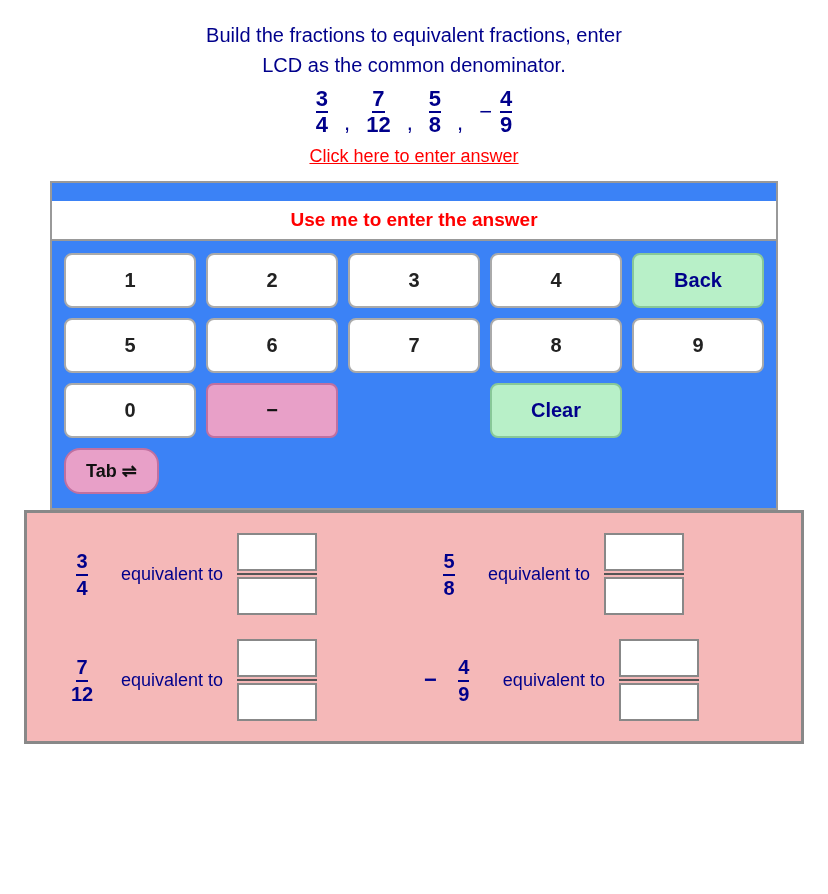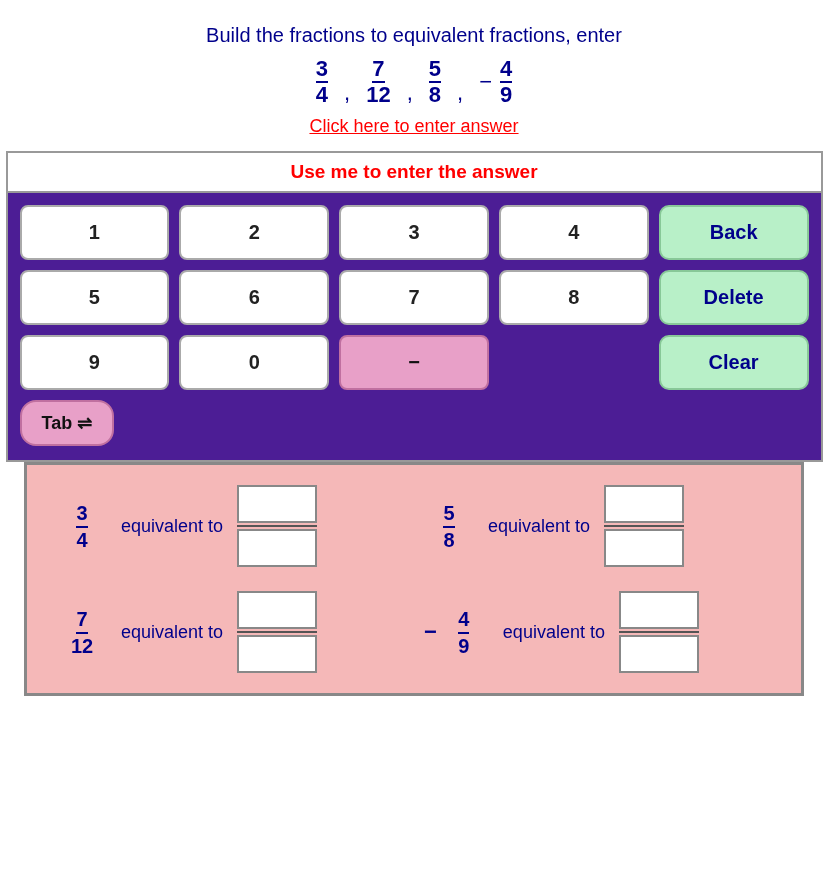--- a/index.html
+++ b/index.html
@@ -61,23 +61,23 @@
       cursor: pointer;
       margin-bottom: 14px;
       text-align: center;
       width: 100%;
       max-width: 780px;
     }
 
     
     .keypad-panel {
       border: 2px solid #999;
-      background: #4c1d95;
-      width: 817px;
-      padding: 0 0 14px 0;
+      background: #3b82f6;
+      width: 728px;
+      padding: 18px 0 14px 0;
       margin-bottom: 0;
     }
 
     .keypad-title {
       background: white;
       border-bottom: 2px solid #999;
       text-align: center;
       color: red;
       font-weight: bold;
       font-size: 19px;
@@ -109,21 +109,20 @@
       background: #e8a0c8;
       border-color: #c070a0;
       color: #111;
     }
 
     .key-btn.green {
       background: #b8f0c8;
       border-color: #88c898;
       color: #00008B;
       font-weight: bold;
-      border-radius: 10px;
     }
 
     .key-btn.empty {
       background: transparent;
       border: none;
       cursor: default;
     }
 
     .tab-btn {
       background: #e8a0c8;
@@ -213,20 +212,21 @@
       font-weight: bold;
       color: #00008B;
       margin-right: 2px;
     }
   </style>
 </head>
 <body>
 
 <div class="instruction">
   <span>Build the fractions to equivalent fractions, enter</span><br>
+  <span>LCD as the common denominator.</span>
 </div>
 
 <div class="fractions-display">
   <div class="fraction-inline">
     <span class="numerator">3</span>
     <span class="denominator">4</span>
   </div>
   <span class="comma">,</span>
   <div class="fraction-inline">
     <span class="numerator">7</span>
@@ -256,21 +256,20 @@
     <button class="key-btn">1</button>
     <button class="key-btn">2</button>
     <button class="key-btn">3</button>
     <button class="key-btn">4</button>
     <button class="key-btn green"><strong>Back</strong></button>
 
     <button class="key-btn">5</button>
     <button class="key-btn">6</button>
     <button class="key-btn">7</button>
     <button class="key-btn">8</button>
-    <button class="key-btn green"><strong>Delete</strong></button>
 
     <button class="key-btn">9</button>
     <button class="key-btn">0</button>
     <button class="key-btn pink"><strong>−</strong></button>
     <div class="key-btn empty"></div>
     <button class="key-btn green"><strong>Clear</strong></button>
   </div>
   <button class="tab-btn">
     <span>Tab ⇌</span>
   </button>

